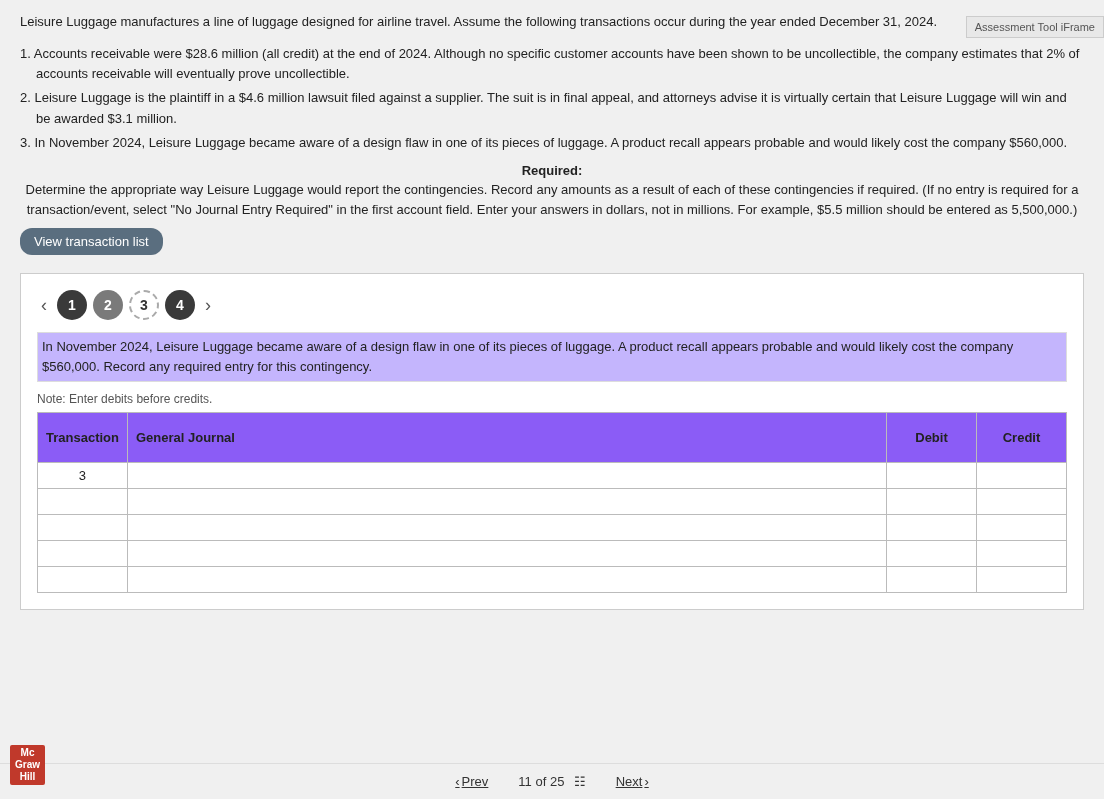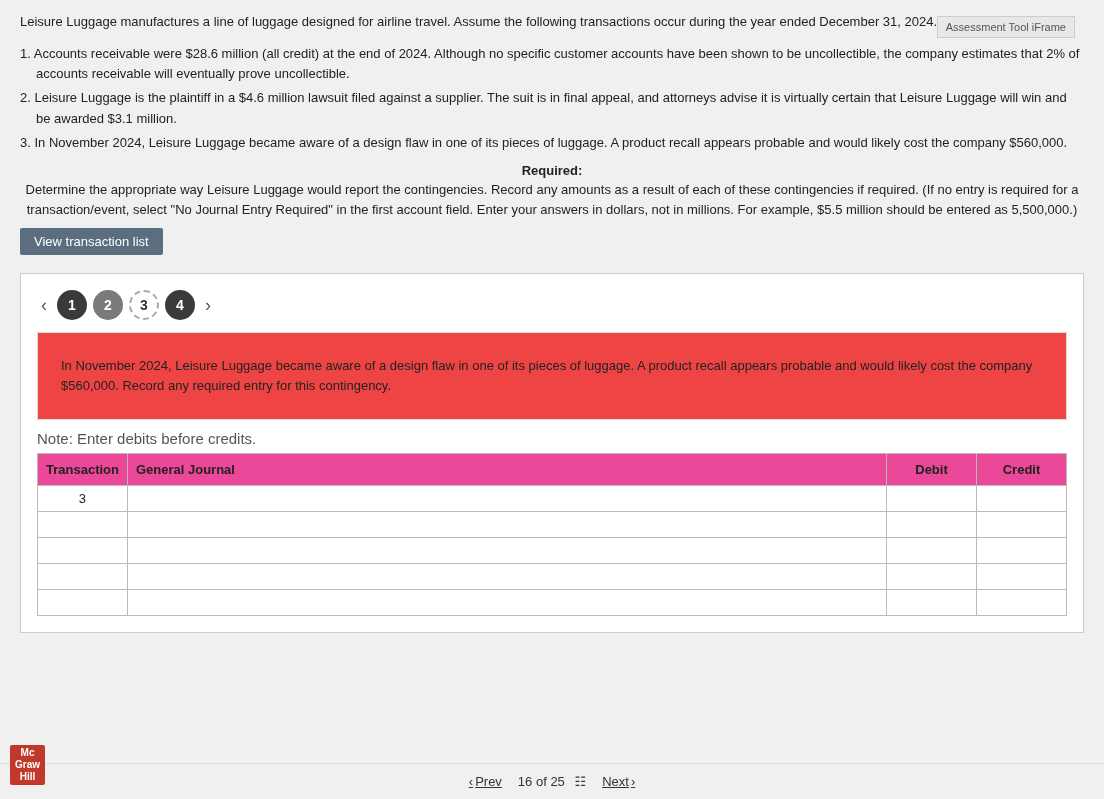--- a/index.html
+++ b/index.html
@@ -79,21 +79,21 @@
       font-size: 13px;
       line-height: 1.55;
     }
     .btn-view-transaction {
       background: #5a6e7f;
       color: #fff;
       border: none;
       padding: 6px 14px;
       font-size: 13px;
       cursor: pointer;
-      border-radius: 2px;
+      border-radius: 12px;
       margin-bottom: 10px;
     }
     .worksheet-card {
       background: #fff;
       border: 1px solid #ccc;
       padding: 16px;
       margin-bottom: 10px;
       position: relative;
     }
     .worksheet-title {
@@ -137,38 +137,38 @@
     }
     .tab-circle.selected-dashed {
       background: #fff;
       color: #333;
       border: 2px dashed #aaa;
     }
     .scenario-text {
       font-size: 13px;
       line-height: 1.55;
       margin-bottom: 10px;
-      background: #ef4444;
-      padding: 23px;
+      background: #c4b5fd;
+      padding: 4px;
       border: 1px solid #ddd;
     }
     .note-text {
-      font-size: 15px;
+      font-size: 12px;
       color: #555;
       margin-bottom: 6px;
     }
     .journal-table {
       width: 100%;
       border-collapse: collapse;
       font-size: 13px;
     }
     .journal-table th {
-      background: #ec4899;
+      background: #8b5cf6;
       border: 1px solid #bbb;
-      padding: 8px 8px;
+      padding: 17px 8px;
       text-align: center;
       font-weight: bold;
     }
     .journal-table th.left {
       text-align: left;
     }
     .journal-table td {
       border: 1px solid #bbb;
       padding: 4px 6px;
       height: 26px;
@@ -184,37 +184,37 @@
     .journal-table td.debit {
       width: 90px;
       text-align: right;
     }
     .journal-table td.credit {
       width: 90px;
       text-align: right;
     }
     .top-right-tool {
       position: absolute;
-      right: 29px;
+      right: 0;
       top: 16px;
       background: #e8e8e8;
       border: 1px solid #ccc;
       padding: 4px 8px;
       font-size: 11px;
       color: #555;
       cursor: pointer;
     }
     .bottom-bar {
       display: flex;
       align-items: center;
       justify-content: center;
       padding: 10px 20px;
       border-top: 1px solid #ddd;
       background: #f0f0f0;
-      gap: 16px;
+      gap: 30px;
     }
     .mc-logo {
       display: flex;
       flex-direction: column;
       align-items: center;
       background: #c0392b;
       color: #fff;
       font-size: 10px;
       font-weight: bold;
       padding: 2px 5px;
@@ -326,21 +326,21 @@
     <div class="mc-logo">
       <span>Mc</span>
       <span>Graw</span>
       <span>Hill</span>
     </div>
     <button class="nav-btn">
       <span>‹</span>
       <span>Prev</span>
     </button>
     <span class="page-info">
-      <span>16 of 25</span>
+      <span>11 of 25</span>
       <span style="margin-left:6px;">☷</span>
     </span>
     <button class="nav-btn">
       <span>Next</span>
       <span>›</span>
     </button>
   </div>
 </div>
 
 </body></html>

